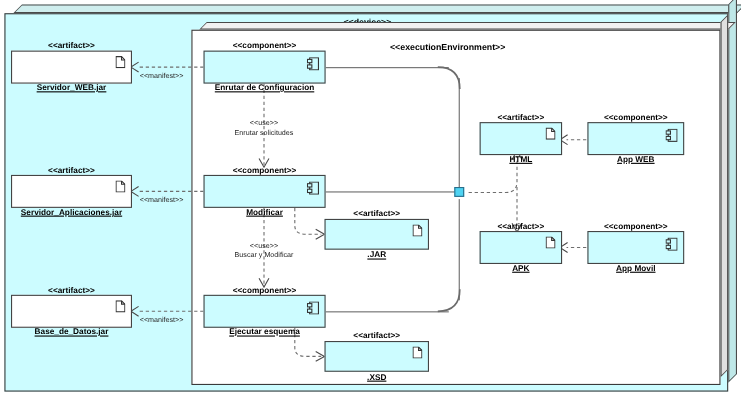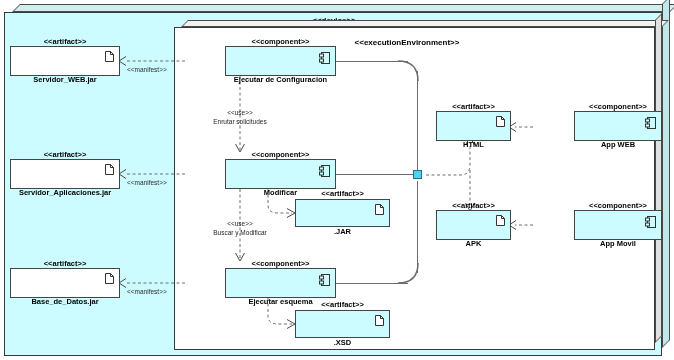--- a/index.html
+++ b/index.html
@@ -30,24 +30,24 @@
   .exec-body{position:absolute;left:0px;top:7px;width:481px;height:323px;
      background:#ffffff;border:1px solid #3a3a3a;box-sizing:border-box;}
   .exec-label{position:absolute;left:0;top:10px;width:464px;text-align:center;
      font-size:8px;font-weight:bold;color:#000;}
 
   
   .node-box{position:absolute;box-sizing:border-box;border:1px solid #444;
      display:flex;flex-direction:column;align-items:center;justify-content:center;
      font-size:7.5px;font-weight:bold;color:#000;line-height:10px;text-align:center;gap:28px;}
   .node-box .stereo{display:block;}
-  .node-box .nm{display:block;}
+  .node-box .nm{display:block;text-decoration:underline;}
   .artifact-white{background:#ffffff;}
   .artifact-cyan{background:#ccfcff;}
-  .component-cyan{background:#ccfcff;margin-left:40px;}
+  .component-cyan{background:#ccfcff;}
 
   
   .icon-artifact{position:absolute;right:5px;top:4px;width:9px;height:11px;}
   
   .icon-component{position:absolute;right:5px;top:5px;width:11px;height:12px;}
   .solid-h{position:absolute;height:0;border-top:1.5px solid #6b6b6b;}
   .solid-v{position:absolute;width:0;border-left:1.5px solid #6b6b6b;}
 
   .port{position:absolute;width:9px;height:9px;background:#4fd3f2;
      border:1px solid #2b6e8a;box-sizing:border-box;}
@@ -156,21 +156,21 @@
     <span class="stereo">&lt;&lt;artifact&gt;&gt;</span>
     <span class="nm">Base_de_Datos.jar</span>
     <svg class="icon-artifact" viewBox="0 0 9 11">
       <path d="M0.5 0.5 H5.5 L8.5 3.5 V10.5 H0.5 Z" fill="#ffffff" stroke="#333" stroke-width="1"></path>
       <path d="M5.5 0.5 V3.5 H8.5" fill="none" stroke="#333" stroke-width="1"></path>
     </svg>
   </div>
 
   <div class="node-box component-cyan" style="left:185px;top:46px;width:111px;height:30px;">
     <span class="stereo">&lt;&lt;component&gt;&gt;</span>
-    <span class="nm">Ejecutar de Configuracion</span>
+    <span class="nm">Enrutar de Configuracion</span>
     <svg class="icon-component" viewBox="0 0 11 12">
       <rect x="2.5" y="0.5" width="8" height="11" fill="#ccfcff" stroke="#333" stroke-width="1"></rect>
       <rect x="0.5" y="2" width="4" height="3" fill="#ccfcff" stroke="#333" stroke-width="1"></rect>
       <rect x="0.5" y="7" width="4" height="3" fill="#ccfcff" stroke="#333" stroke-width="1"></rect>
     </svg>
   </div>
 
   <div class="node-box component-cyan" style="left:185px;top:159px;width:111px;height:30px;">
     <span class="stereo">&lt;&lt;component&gt;&gt;</span>
     <span class="nm">Modificar</span>

